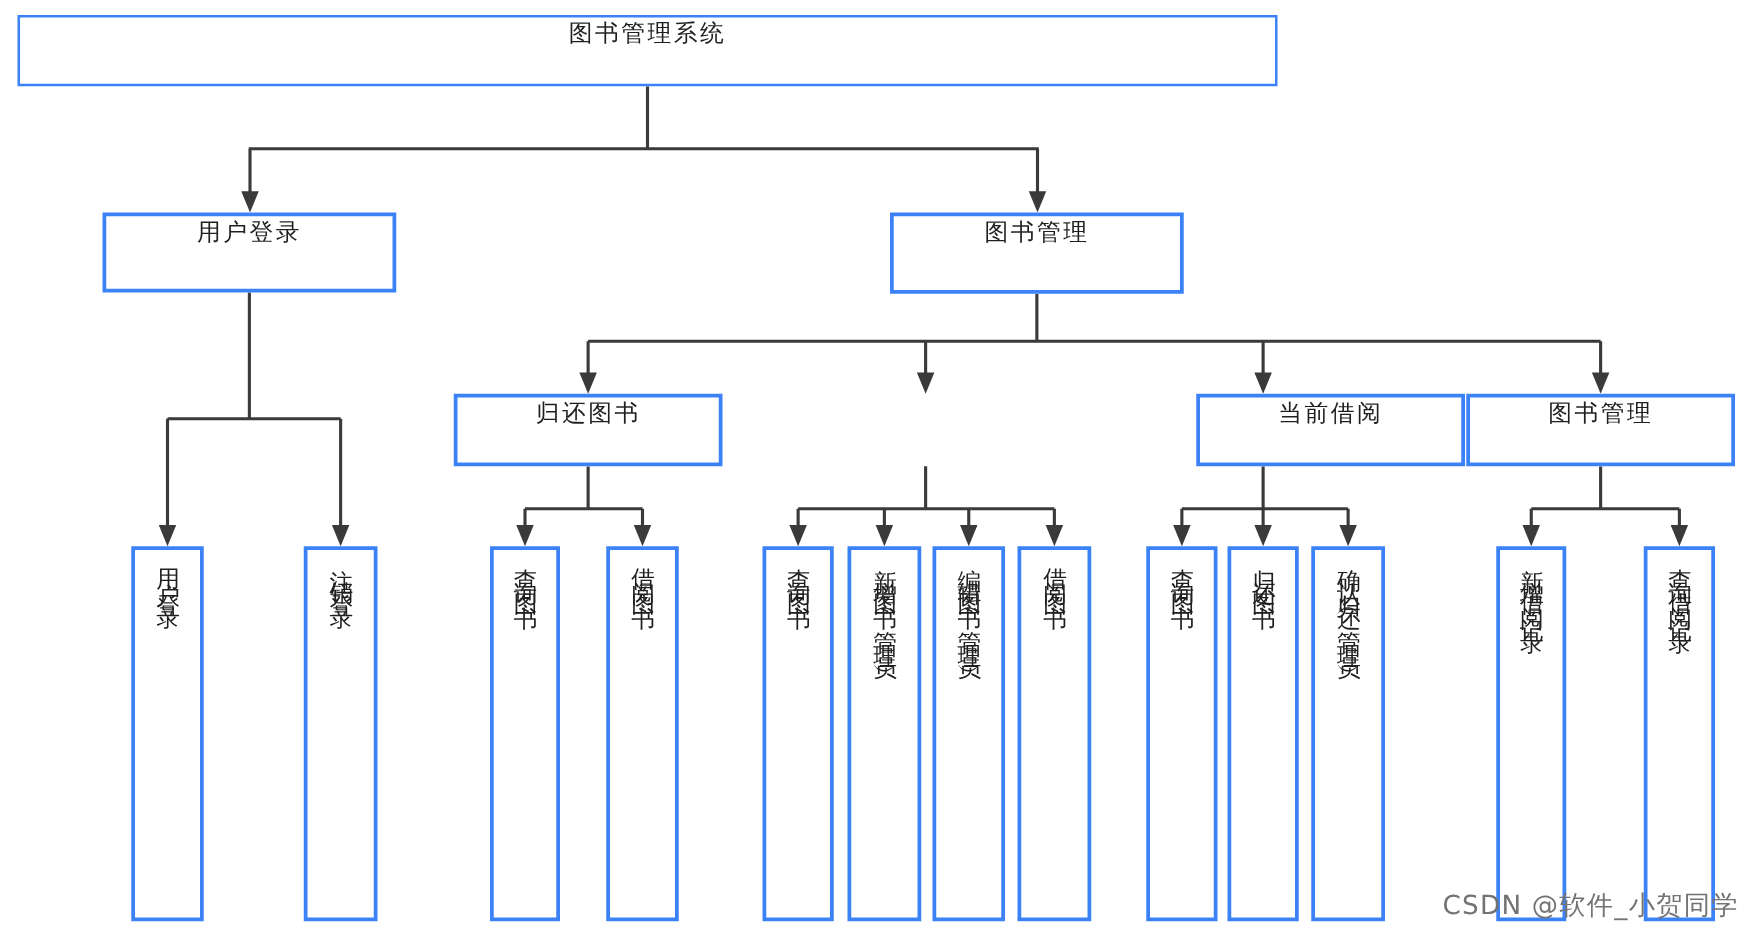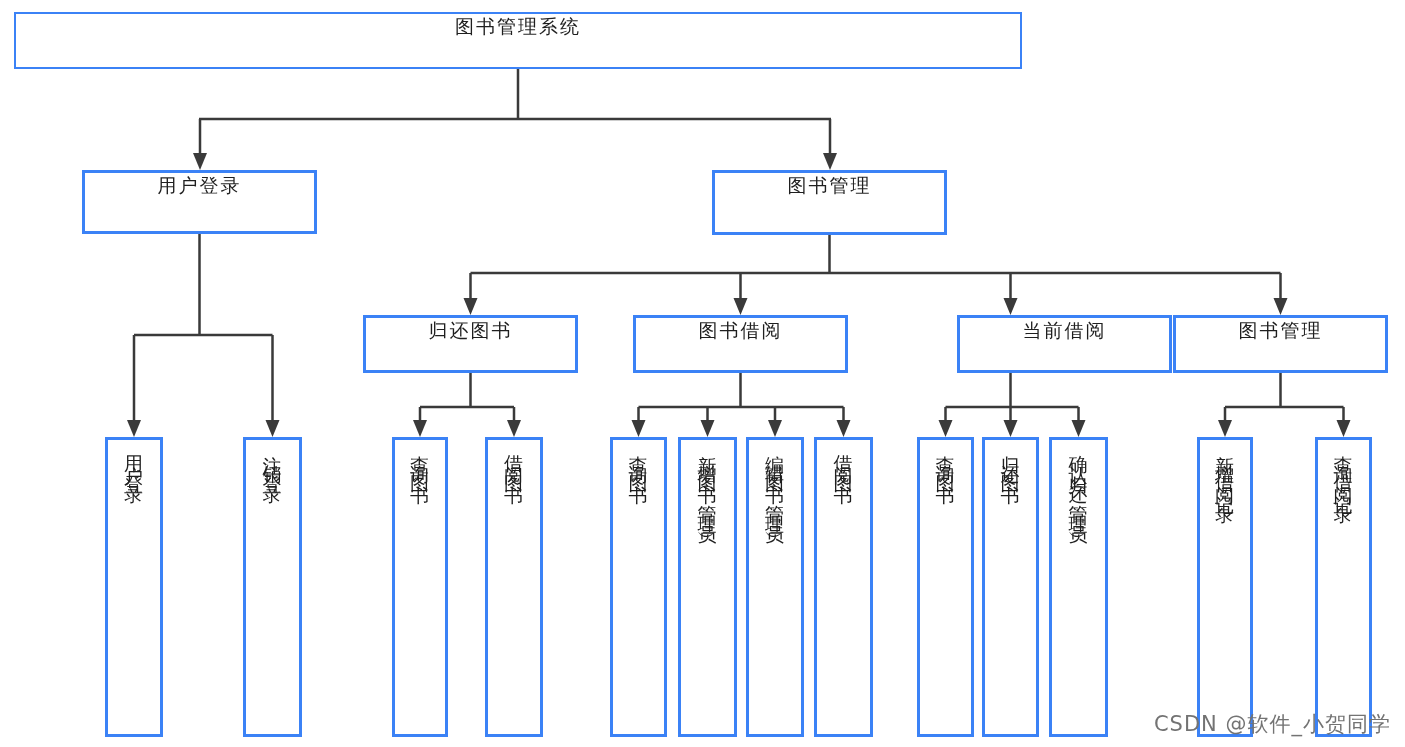--- a/index.html
+++ b/index.html
@@ -97,23 +97,20 @@
   <div class="node hnode" style="left:82px; top:170px; width:235px; height:64px;">
     <span>用户登录</span>
   </div>
   <div class="node hnode" style="left:712px; top:170px; width:235px; height:65px;">
     <span>图书管理</span>
   </div>
 
   <div class="node hnode" style="left:363px; top:315px; width:215px; height:58px;">
     <span>归还图书</span>
   </div>
-  <div class="node hnode" style="left:633px; top:315px; width:215px; height:58px;">
-    <span>图书借阅</span>
-  </div>
   <div class="node hnode" style="left:957px; top:315px; width:215px; height:58px;">
     <span>当前借阅</span>
   </div>
   <div class="node hnode" style="left:1173px; top:315px; width:215px; height:58px;">
     <span>图书管理</span>
   </div>
 
   <div class="node leaf" style="left:105px; top:437px; width:58px; height:300px;">
     <span class="vtext">用户登录</span>
   </div>

